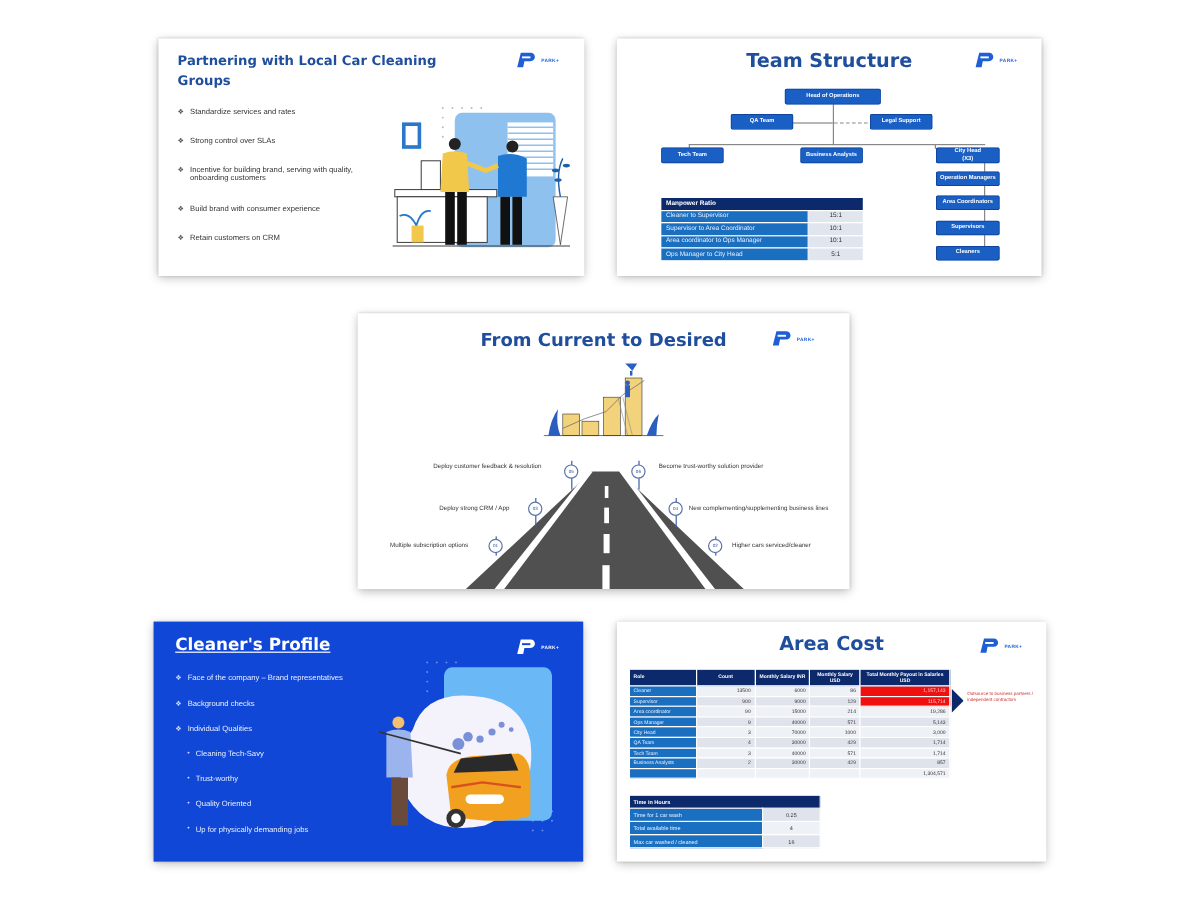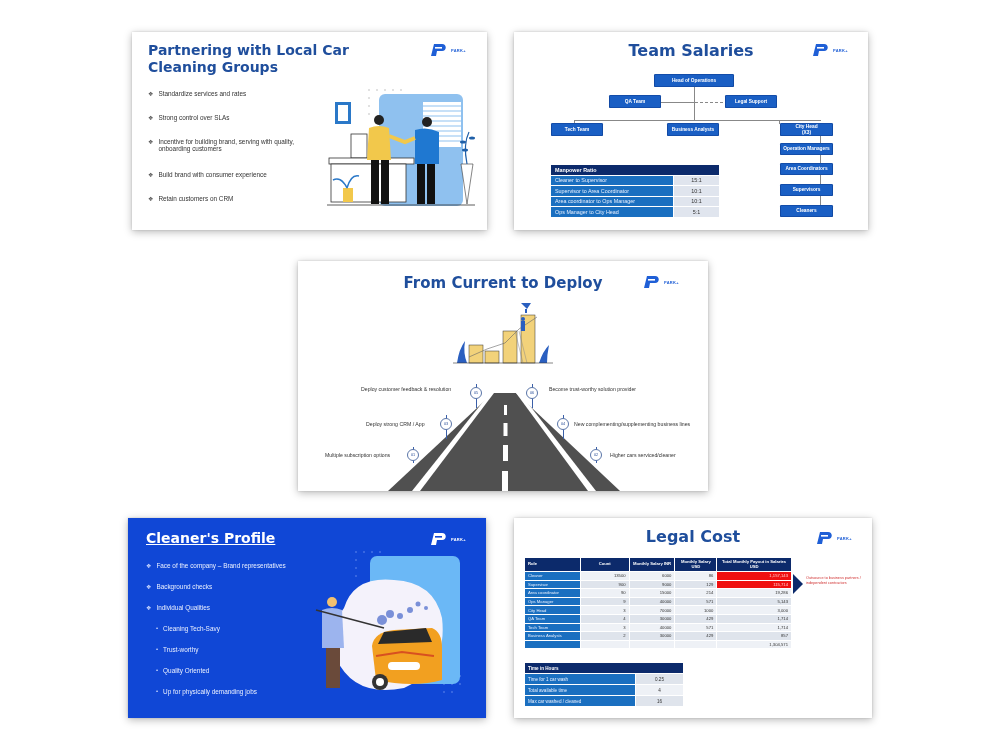--- a/index.html
+++ b/index.html
@@ -54,21 +54,21 @@
   table.th { position: absolute; border-collapse: collapse; font-size: 4.6px; }
   table.th th { background: #0c2a6b; color: #fff; text-align: left; height: 11px; padding: 0 3px; border: 0.5px solid #fff; }
   table.th td { height: 11px; padding: 0 3px; border: 0.5px solid #fff; }
   table.th td.k { background: #1a6fc0; color: #e8f0ff; }
   table.th td.v { background: #dfe4ec; color: #333; text-align: center; }
 </style>
 </head>
 <body>
 
 <div class="slide" id="s1">
-  <div class="slide-title" style="left:16px;top:10px;width:250px;font-size:14px;line-height:17px;">Partnering with Local Car Cleaning Groups</div>
+  <div class="slide-title" style="left:16px;top:10px;width:250px;font-size:11px;line-height:17px;">Partnering with Local Car Cleaning Groups</div>
   <div class="logo" style="left:298px;top:11px;">
     <svg class="mark" viewBox="0 0 18 14">
         <path d="M1 13 L4 1 H12 C17 1 17 8 12 8 H7 L6 13 Z" fill="#1f5fd6"></path>
         <rect x="5" y="4" width="7" height="1.6" fill="#fff"></rect>
       </svg>
     <span class="txt">PARK+</span>
   </div>
   <ul class="bullets" style="left:16px;top:58px;width:170px;">
     <li style="height:24px;">
         <span class="b">❖</span>
@@ -135,21 +135,21 @@
     <g fill="#1f5fa8">
         <ellipse cx="136" cy="58" rx="3" ry="1.5"></ellipse>
         <ellipse cx="145" cy="54" rx="3" ry="1.5"></ellipse>
         <ellipse cx="138" cy="66" rx="3" ry="1.5"></ellipse>
       </g>
     <line x1="0" y1="121" x2="148" y2="121" stroke="#333" stroke-width="0.8"></line>
   </svg>
 </div>
 
 <div class="slide" id="s2">
-  <div class="slide-title" style="left:0;width:354px;text-align:center;top:9px;font-size:16px;">Team Salaries</div>
+  <div class="slide-title" style="left:0;width:354px;text-align:center;top:9px;font-size:16px;">Team Structure</div>
   <div class="logo" style="left:298px;top:11px;">
     <svg class="mark" viewBox="0 0 18 14">
         <path d="M1 13 L4 1 H12 C17 1 17 8 12 8 H7 L6 13 Z" fill="#1f5fd6"></path>
         <rect x="5" y="4" width="7" height="1.6" fill="#fff"></rect>
       </svg>
     <span class="txt">PARK+</span>
   </div>
 
   <div class="ln" style="left:180px;top:54px;width:0.8px;height:35px;"></div>
   <div class="ln" style="left:145px;top:70px;width:35px;height:0.8px;"></div>
@@ -193,21 +193,21 @@
         </tr>
     <tr>
           <td class="k">Ops Manager to City Head</td>
           <td class="v">5:1</td>
         </tr>
   </tbody>
     </table>
 </div>
 
 <div class="slide" id="s3">
-  <div class="slide-title" style="left:0;width:410px;text-align:center;top:13px;font-size:15px;">From Current to Deploy</div>
+  <div class="slide-title" style="left:0;width:410px;text-align:center;top:13px;font-size:15px;">From Current to Desired</div>
   <div class="logo" style="left:345px;top:14px;">
     <svg class="mark" viewBox="0 0 18 14">
         <path d="M1 13 L4 1 H12 C17 1 17 8 12 8 H7 L6 13 Z" fill="#1f5fd6"></path>
         <rect x="5" y="4" width="7" height="1.6" fill="#fff"></rect>
       </svg>
     <span class="txt">PARK+</span>
   </div>
 
   <svg style="position:absolute;left:155px;top:40px;" width="100" height="64" viewBox="0 0 100 64">
     <path d="M4 62 Q6 48 12 40 Q10 52 14 62 Z" fill="#2a5fc0"></path>
@@ -335,21 +335,21 @@
     <circle cx="66" cy="134" r="8" fill="#333"></circle>
       <circle cx="66" cy="134" r="4" fill="#fff"></circle>
     <circle cx="18" cy="54" r="5" fill="#f2c070"></circle>
     <path d="M8 62 Q18 58 28 62 L30 100 H8 Z" fill="#9cb4ee"></path>
     <rect x="12" y="100" width="14" height="40" fill="#6a4a3a"></rect>
     <line x1="2" y1="62" x2="70" y2="80" stroke="#333" stroke-width="1.4"></line>
   </svg>
 </div>
 
 <div class="slide" id="s5">
-  <div class="slide-title" style="left:0;width:358px;text-align:center;top:9px;font-size:16px;">Legal Cost</div>
+  <div class="slide-title" style="left:0;width:358px;text-align:center;top:9px;font-size:16px;">Area Cost</div>
   <div class="logo" style="left:302px;top:13px;">
     <svg class="mark" viewBox="0 0 18 14">
         <path d="M1 13 L4 1 H12 C17 1 17 8 12 8 H7 L6 13 Z" fill="#1f5fd6"></path>
         <rect x="5" y="4" width="7" height="1.6" fill="#fff"></rect>
       </svg>
     <span class="txt">PARK+</span>
   </div>
   <table class="tc" style="left:10px;top:39px;width:268px;">
     <tbody>
         <tr>

